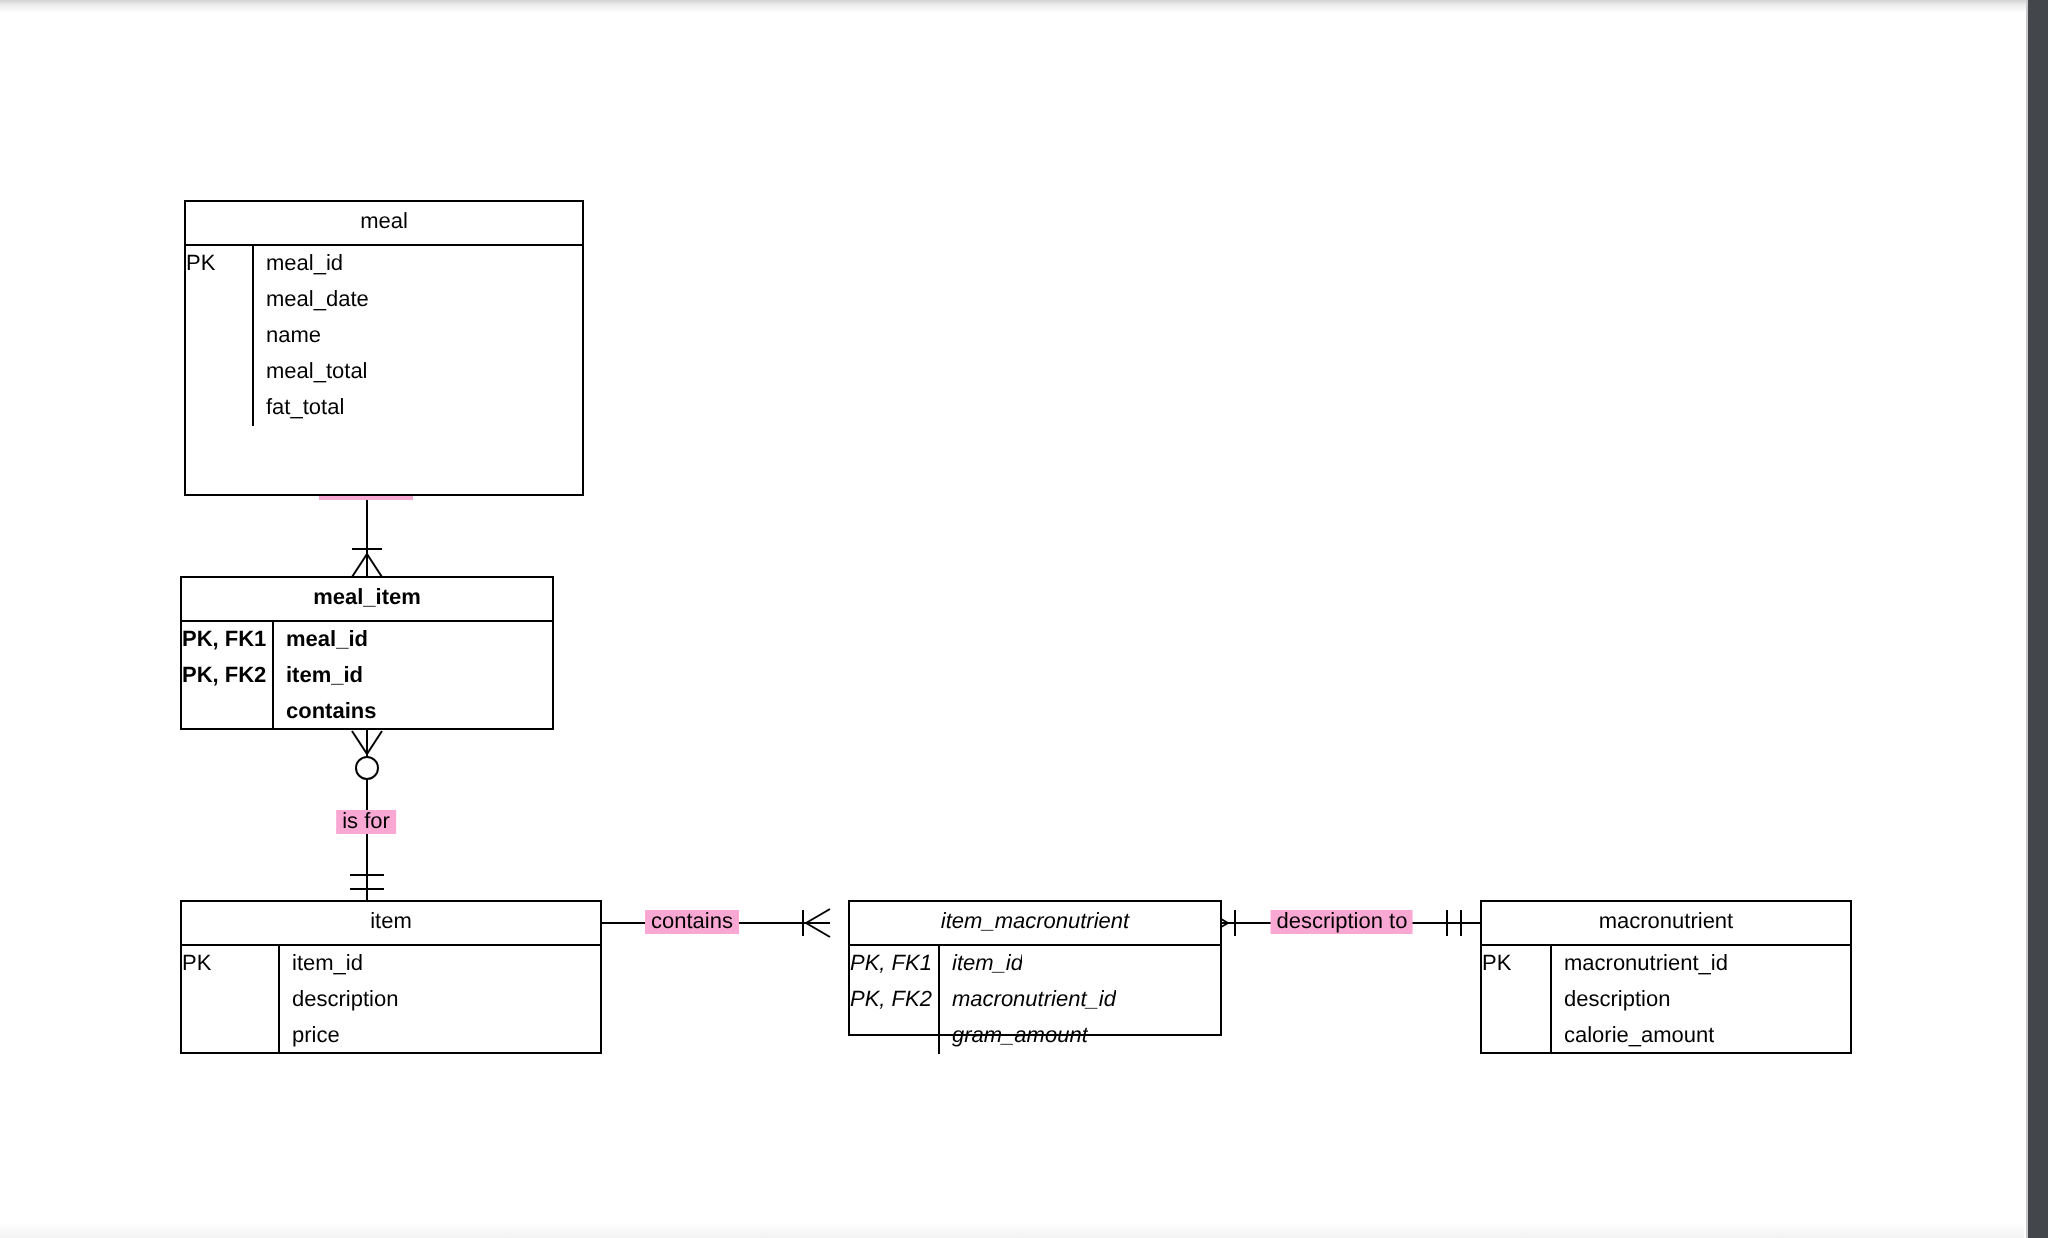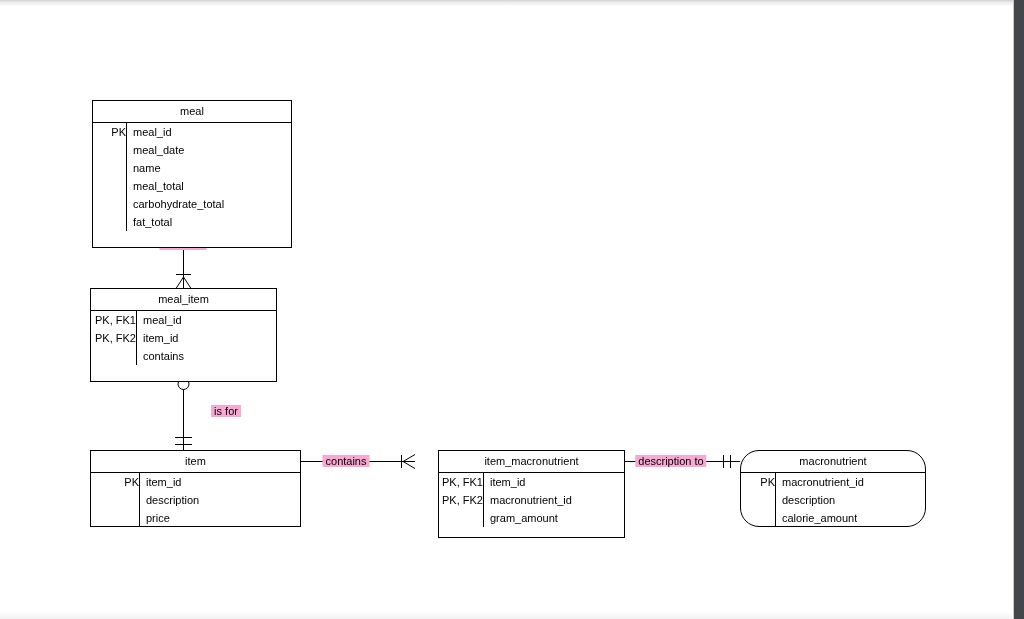--- a/index.html
+++ b/index.html
@@ -30,21 +30,21 @@
   .entity .hdr{
     height:22px;line-height:21px;border-bottom:1px solid #000;
     text-align:center;box-sizing:border-box;
   }
   .entity .body{position:relative;}
   .entity .body::before{
     content:"";position:absolute;top:0;bottom:0;left:var(--kw);
     width:1px;background:#000;
   }
   .row{display:flex;height:18px;line-height:18px;white-space:nowrap;}
-  .kcell{width:var(--kw);flex:0 0 auto;text-align:right;overflow:hidden;}
+  .kcell{width:var(--kw);flex:0 0 auto;text-align:left;overflow:hidden;}
   .fcell{padding-left:7px;overflow:hidden;}
   .rel-label{
     position:absolute;transform:translate(-50%,-50%);
     background:#f9a8d4;padding:0 3px;font-size:11px;color:#000;white-space:nowrap;
   }
 </style>
 </head>
 <body>
 
 <div class="canvas">
@@ -100,21 +100,21 @@
         <line x1="617.5" y1="455" x2="617.5" y2="468" shape-rendering="crispEdges"></line>
       </g>
       <g shape-rendering="crispEdges">
         <line x1="723.5" y1="455" x2="723.5" y2="468"></line>
         <line x1="730.5" y1="455" x2="730.5" y2="468"></line>
       </g>
     </g>
   </svg>
 
   <span class="rel-label" style="left:183px;top:244px;">contains</span>
-  <span class="rel-label" style="left:183px;top:411px;margin-left:43px;">is for</span>
+  <span class="rel-label" style="left:183px;top:411px;">is for</span>
   <span class="rel-label" style="left:346px;top:461px;">contains</span>
   <span class="rel-label" style="left:671px;top:461px;">description to</span>
 
   <div class="entity" style="left:92px;top:56px;width:200px;height:148px;margin-top:44px;--kw:33px;">
     <div class="hdr">meal</div>
     <div class="body">
       <div class="row">
         <span class="kcell">PK</span>
         <span class="fcell">meal_id</span>
       </div>
@@ -125,30 +125,26 @@
       <div class="row">
         <span class="kcell"></span>
         <span class="fcell">name</span>
       </div>
       <div class="row">
         <span class="kcell"></span>
         <span class="fcell">meal_total</span>
       </div>
       <div class="row">
         <span class="kcell"></span>
-        <span class="fcell">carbohydrate_total</span>
-      </div>
-      <div class="row">
-        <span class="kcell"></span>
         <span class="fcell">fat_total</span>
       </div>
     </div>
   </div>
 
-  <div class="entity" style="left:90px;top:288px;width:187px;height:94px;--kw:45px;">
+  <div class="entity" style="left:90px;top:288px;width:187px;height:77px;font-weight:bold;--kw:45px;">
     <div class="hdr">meal_item</div>
     <div class="body">
       <div class="row">
         <span class="kcell">PK, FK1</span>
         <span class="fcell">meal_id</span>
       </div>
       <div class="row">
         <span class="kcell">PK, FK2</span>
         <span class="fcell">item_id</span>
       </div>
@@ -170,39 +166,39 @@
         <span class="kcell"></span>
         <span class="fcell">description</span>
       </div>
       <div class="row">
         <span class="kcell"></span>
         <span class="fcell">price</span>
       </div>
     </div>
   </div>
 
-  <div class="entity" style="left:438px;top:450px;width:187px;height:88px;--kw:44px;">
+  <div class="entity" style="left:424px;top:450px;width:187px;height:68px;font-style:italic;--kw:44px;">
     <div class="hdr">item_macronutrient</div>
     <div class="body">
       <div class="row">
         <span class="kcell">PK, FK1</span>
         <span class="fcell">item_id</span>
       </div>
       <div class="row">
         <span class="kcell">PK, FK2</span>
         <span class="fcell">macronutrient_id</span>
       </div>
       <div class="row">
         <span class="kcell"></span>
         <span class="fcell">gram_amount</span>
       </div>
     </div>
   </div>
 
-  <div class="entity" style="left:740px;top:450px;width:186px;height:77px;border-radius:19px;--kw:34px;">
+  <div class="entity" style="left:740px;top:450px;width:186px;height:77px;--kw:34px;">
     <div class="hdr">macronutrient</div>
     <div class="body">
       <div class="row">
         <span class="kcell">PK</span>
         <span class="fcell">macronutrient_id</span>
       </div>
       <div class="row">
         <span class="kcell"></span>
         <span class="fcell">description</span>
       </div>

